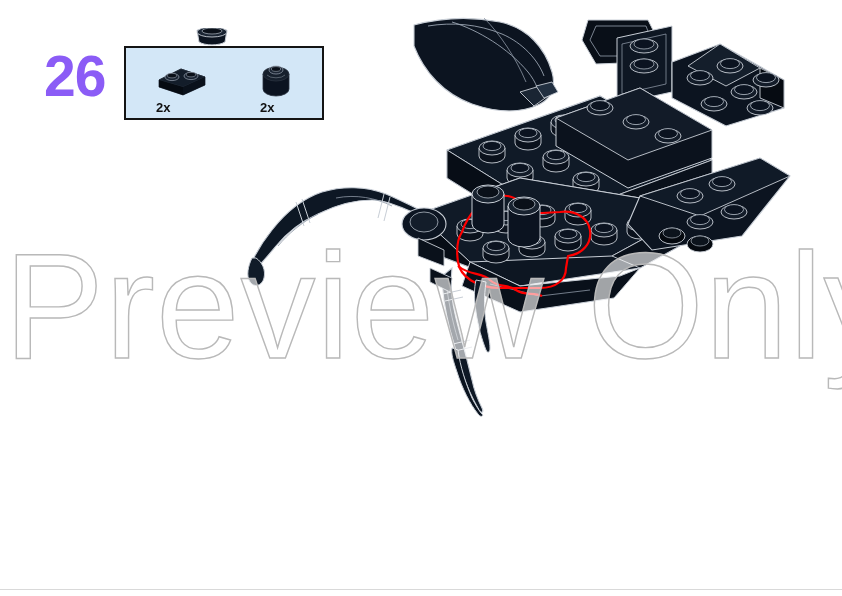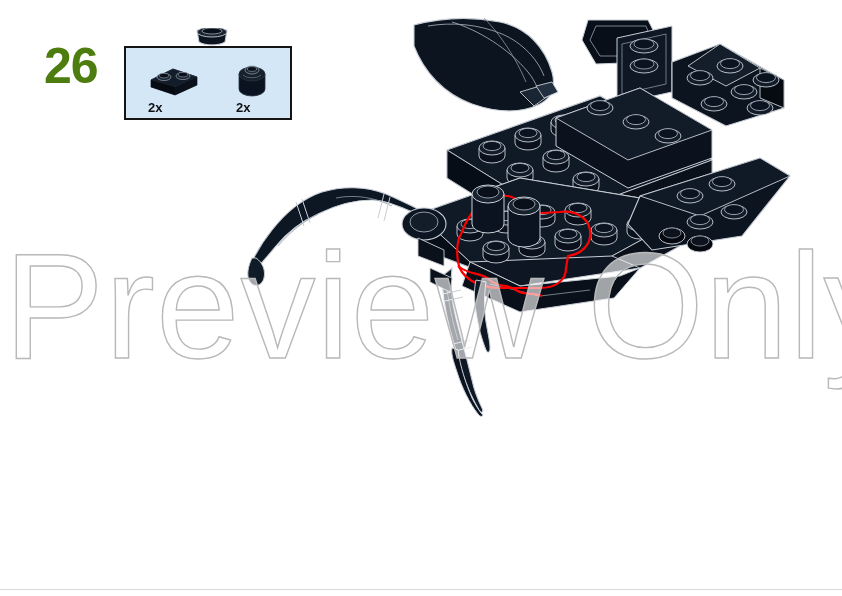--- a/index.html
+++ b/index.html
@@ -32,36 +32,36 @@
     top: 589px;
     width: 842px;
     height: 1px;
     background: #d9d9d9;
   }
 
   
   #step-number {
     position: absolute;
     left: 44px;
-    top: 38px;
+    top: 48px;
     font-family: "Liberation Sans", sans-serif;
     font-weight: bold;
-    font-size: 50px;
+    font-size: 57px;
     line-height: 57px;
     letter-spacing: -1px;
-    color: #4d7c0f;
+    color: #8b5cf6;
     user-select: none;
   }
 
   
   #parts-box {
     position: absolute;
     left: 124px;
     top: 46px;
-    width: 168px;
+    width: 200px;
     height: 74px;
     background: #d3e7f7;
     border: 2px solid #141414;
     box-sizing: border-box;
     z-index: 6;
   }
   #parts-row {
     position: absolute;
     left: 0; top: 0;
     width: 100%;

